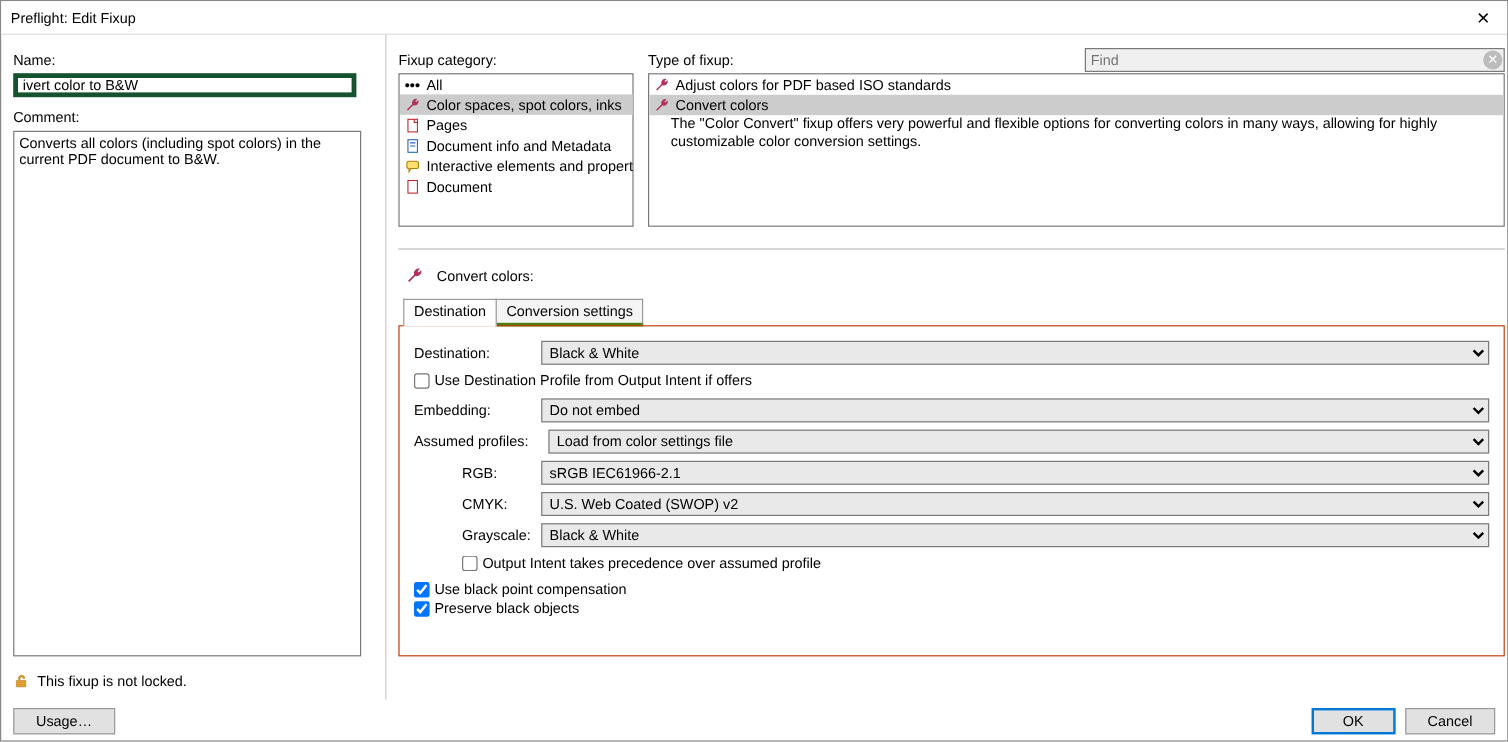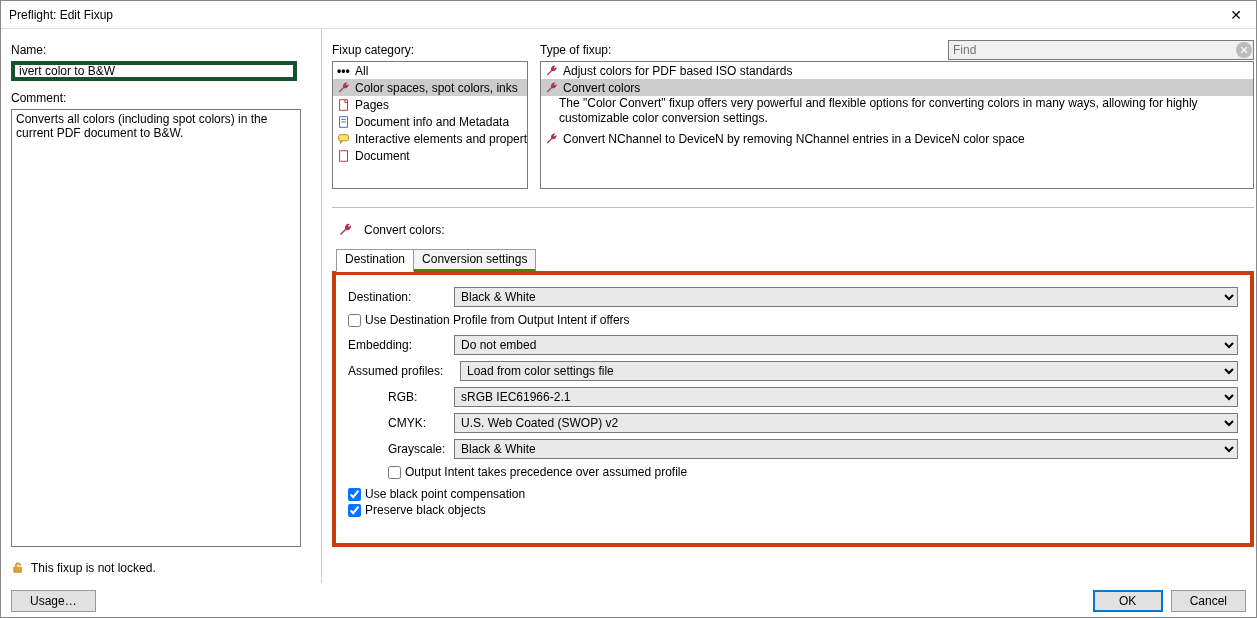--- a/index.html
+++ b/index.html
@@ -97,21 +97,21 @@
     display: flex;
     flex-direction: column;
   }
   .type-header {
     display: flex;
     align-items: center;
     justify-content: space-between;
   }
   .find-wrap {
     position: relative;
-    width: 306px;
+    width: 350px;
   }
   .find-input {
     width: 100%;
     height: 20px;
     border: 1px solid #7a7a7a;
     background: #f0f0f0;
     padding: 0 22px 0 4px;
     font-family: inherit;
     font-size: 12px;
     color: #777;
@@ -195,21 +195,21 @@
     margin-right: -1px;
     position: relative;
     z-index: 2;
   }
   .tab.inactive {
     border-bottom: 3px solid #4d7c0f;
     background: #f4f4f4;
     z-index: 0;
   }
   .tab-panel {
-    border: 4px solid #c2410c;
+    border: 1px solid #c2410c;
     padding: 12px;
     position: relative;
     height: 276px;
   }
 
   .form-row {
     display: flex;
     align-items: center;
     margin-bottom: 6px;
   }
@@ -353,26 +353,20 @@
                 </svg>
               <span>Adjust colors for PDF based ISO standards</span>
             </div>
             <div class="fixup-item selected">
               <svg class="mini-icon wrench-icon" viewBox="0 0 16 16">
                   <path d="M13 3a4 4 0 01-5 5L3 13l-1-1 5-5a4 4 0 015-5l-2 2 1 1 2-2z"></path>
                 </svg>
               <span>Convert colors</span>
             </div>
             <div class="fixup-desc">The "Color Convert" fixup offers very powerful and flexible options for converting colors in many ways, allowing for highly customizable color conversion settings.</div>
-            <div class="fixup-item">
-              <svg class="mini-icon wrench-icon" viewBox="0 0 16 16">
-                  <path d="M13 3a4 4 0 01-5 5L3 13l-1-1 5-5a4 4 0 015-5l-2 2 1 1 2-2z"></path>
-                </svg>
-              <span>Convert NChannel to DeviceN by removing NChannel entries in a DeviceN color space</span>
-            </div>
           </div>
         </div>
       </div>
     </div>
 
     <div class="divider"></div>
 
     <div class="fixup-name-row">
       <svg class="mini-icon wrench-icon" viewBox="0 0 16 16" width="16" height="16">
           <path d="M13 3a4 4 0 01-5 5L3 13l-1-1 5-5a4 4 0 015-5l-2 2 1 1 2-2z"></path>

